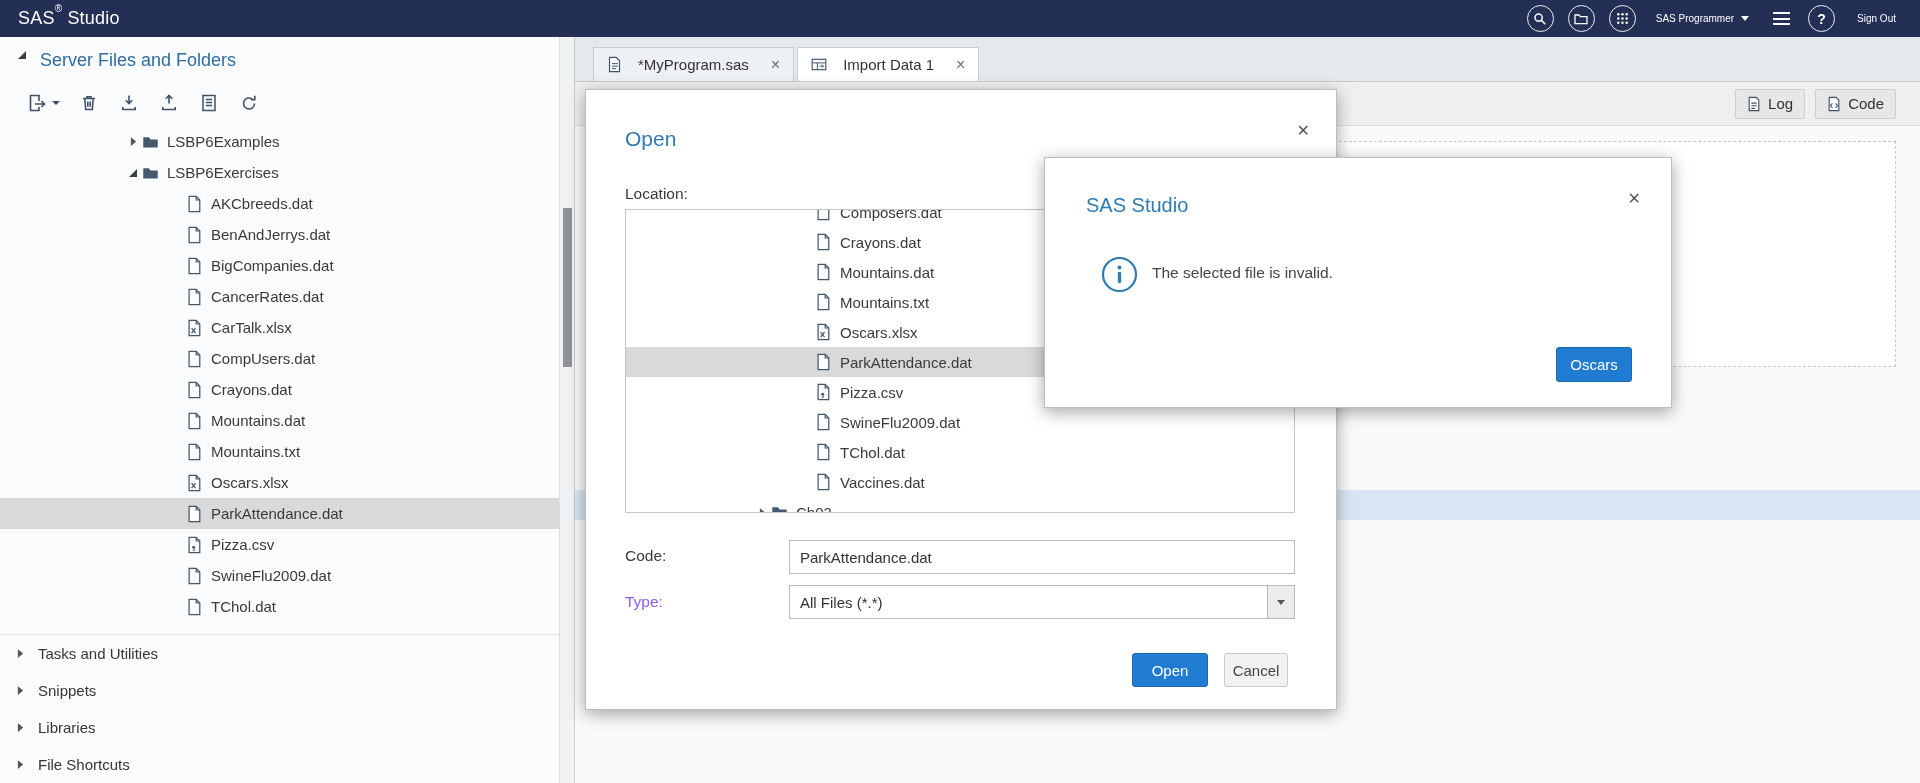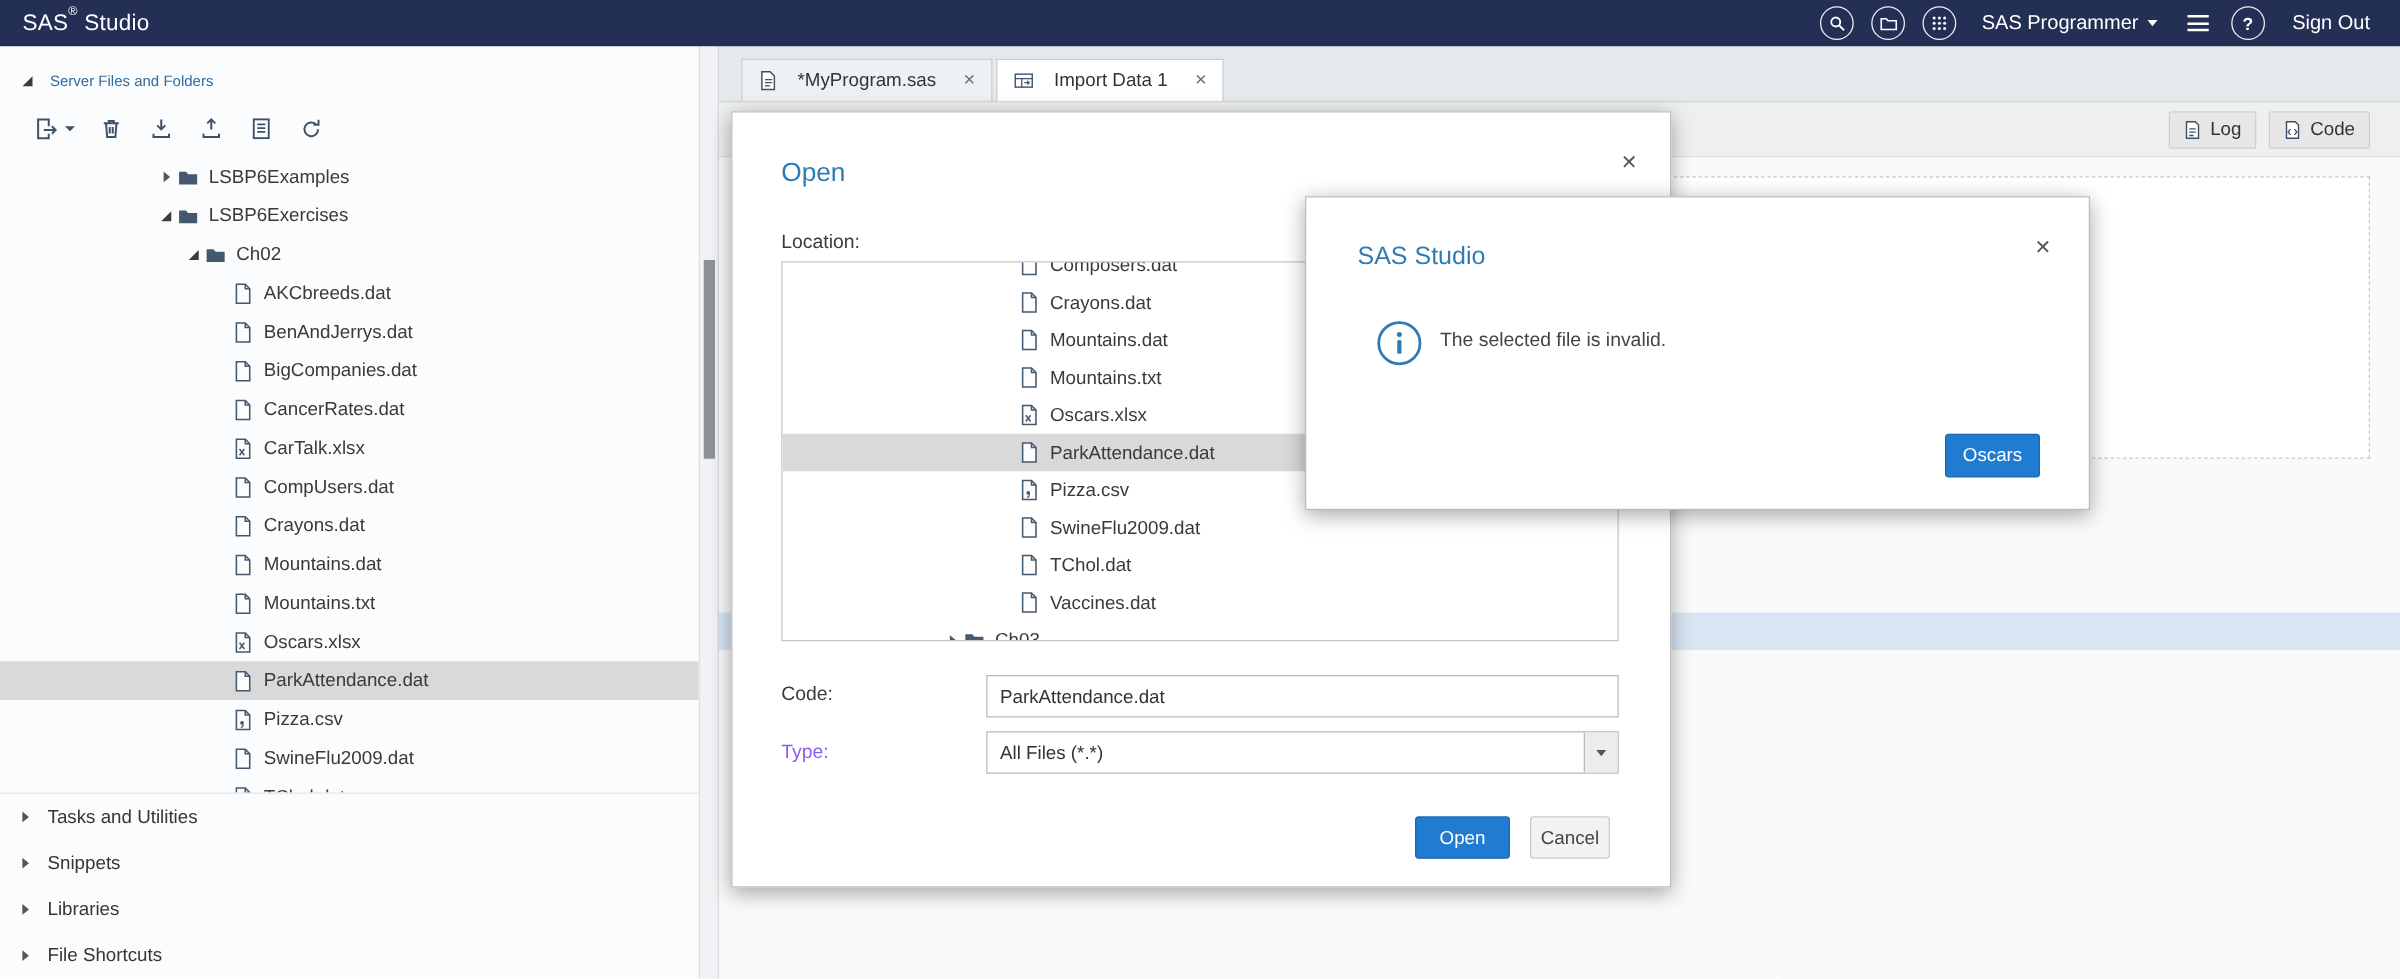--- a/index.html
+++ b/index.html
@@ -9,32 +9,32 @@
 
   
   .topbar { position:absolute; top:0; left:0; right:0; height:37px;
     background:var(--navy,#242f55); color:#fff; display:flex; align-items:center; z-index:30; }
   .brand { margin-left:18px; font-size:18px; letter-spacing:.2px; white-space:nowrap; }
   .brand sup { font-size:10px; position:relative; top:-5px; }
   .topbar .spacer { flex:1; }
   .tb-right { display:flex; align-items:center; gap:14px; margin-right:24px; }
   .circle-icon { width:27px; height:27px; border:1.4px solid rgba(255,255,255,.92); border-radius:50%;
     display:flex; align-items:center; justify-content:center; cursor:pointer; }
-  .tb-text { font-size:16px; color:#fff; white-space:nowrap; cursor:pointer; display:flex; align-items:center; gap:7px;justify-content:space-between; }
+  .tb-text { font-size:10px; color:#fff; white-space:nowrap; cursor:pointer; display:flex; align-items:center; gap:7px;justify-content:space-between; }
   .caret-down-w { width:0; height:0; border-left:4.5px solid transparent; border-right:4.5px solid transparent; border-top:5px solid #fff; }
   .hamburger { display:flex; flex-direction:column; gap:3.5px; padding:0 4px; cursor:pointer; }
   .hamburger i { display:block; width:17px; height:2px; background:#fff; }
   .help-q { font-size:14px; font-weight:bold; }
 
   
   .sidebar { position:absolute; top:37px; left:0; width:575px; bottom:0; background:#fbfcfd;
     border-right:1px solid #c9ced3; display:flex; flex-direction:column; z-index:1; }
   .side-inner { flex:1; display:flex; flex-direction:column; overflow:hidden; margin-right:15px; }
-  .side-header { display:flex; align-items:center; gap:9px; padding-left:13px; height:30px; margin-top:13px;
-    color:var(--link,#2d6ca2); font-size:12px; cursor:pointer; flex:0 0 auto; }
+  .side-header { display:flex; align-items:flex-start; gap:9px; padding-left:13px; height:30px; margin-top:13px;
+    color:var(--link,#2d6ca2); font-size:18px; cursor:pointer; flex:0 0 auto; }
   .side-toolbar { display:flex; align-items:center; gap:18px; padding-left:26px; height:46px; color:#3d5268; flex:0 0 auto; }
   .side-toolbar .ticon { display:flex; align-items:center; cursor:pointer; }
   .caret-down-d { width:0; height:0; border-left:4px solid transparent; border-right:4px solid transparent; border-top:4.5px solid #3d5268; margin-left:4px; }
   .tree { flex:1 1 auto; overflow:hidden; }
   .tree-row { height:31px; display:flex; align-items:center; font-size:15px; color:#3a3a3a; cursor:pointer; white-space:nowrap; }
   .tree-row.selected { background:var(--sel,#d9d9d9); }
   .chev { width:18px; display:inline-flex; justify-content:center; flex:0 0 18px; }
   .fic { width:23px; display:inline-flex; color:#44596e; flex:0 0 23px; }
   .lbl { margin-left:2px; }
   .side-sections { flex:0 0 auto; border-top:1px solid #e3e6e9; }
@@ -212,33 +212,20 @@
                 <path d="M9 1v8H1z" fill="#3c3c3c"></path>
               </svg>
             </span>
             <span class="fic">
               <svg viewBox="0 0 20 16" width="17" height="14">
                 <path d="M1.5 2.5h6.5l2 2.5h8.5v9.5h-17z" fill="currentColor"></path>
               </svg>
             </span>
             <span class="lbl">LSBP6Exercises</span>
           </div>
-          <div class="tree-row" style="padding-left: 146px;">
-            <span class="chev">
-              <svg viewBox="0 0 10 10" width="10" height="10">
-                <path d="M9 1v8H1z" fill="#3c3c3c"></path>
-              </svg>
-            </span>
-            <span class="fic">
-              <svg viewBox="0 0 20 16" width="17" height="14">
-                <path d="M1.5 2.5h6.5l2 2.5h8.5v9.5h-17z" fill="currentColor"></path>
-              </svg>
-            </span>
-            <span class="lbl">Ch02</span>
-          </div>
           <div class="tree-row" style="padding-left: 168px;">
             <span class="chev"></span>
             <span class="fic">
               <svg viewBox="0 0 18 20" width="16" height="18">
                 <path d="M3.5 1.5h8l4 4v13h-12z" fill="#fdfdfd" stroke="currentColor" stroke-width="1.4"></path>
                 <path d="M11.5 1.5v4h4" fill="none" stroke="currentColor" stroke-width="1.4"></path>
               </svg>
             </span>
             <span class="lbl">AKCbreeds.dat</span>
           </div>

